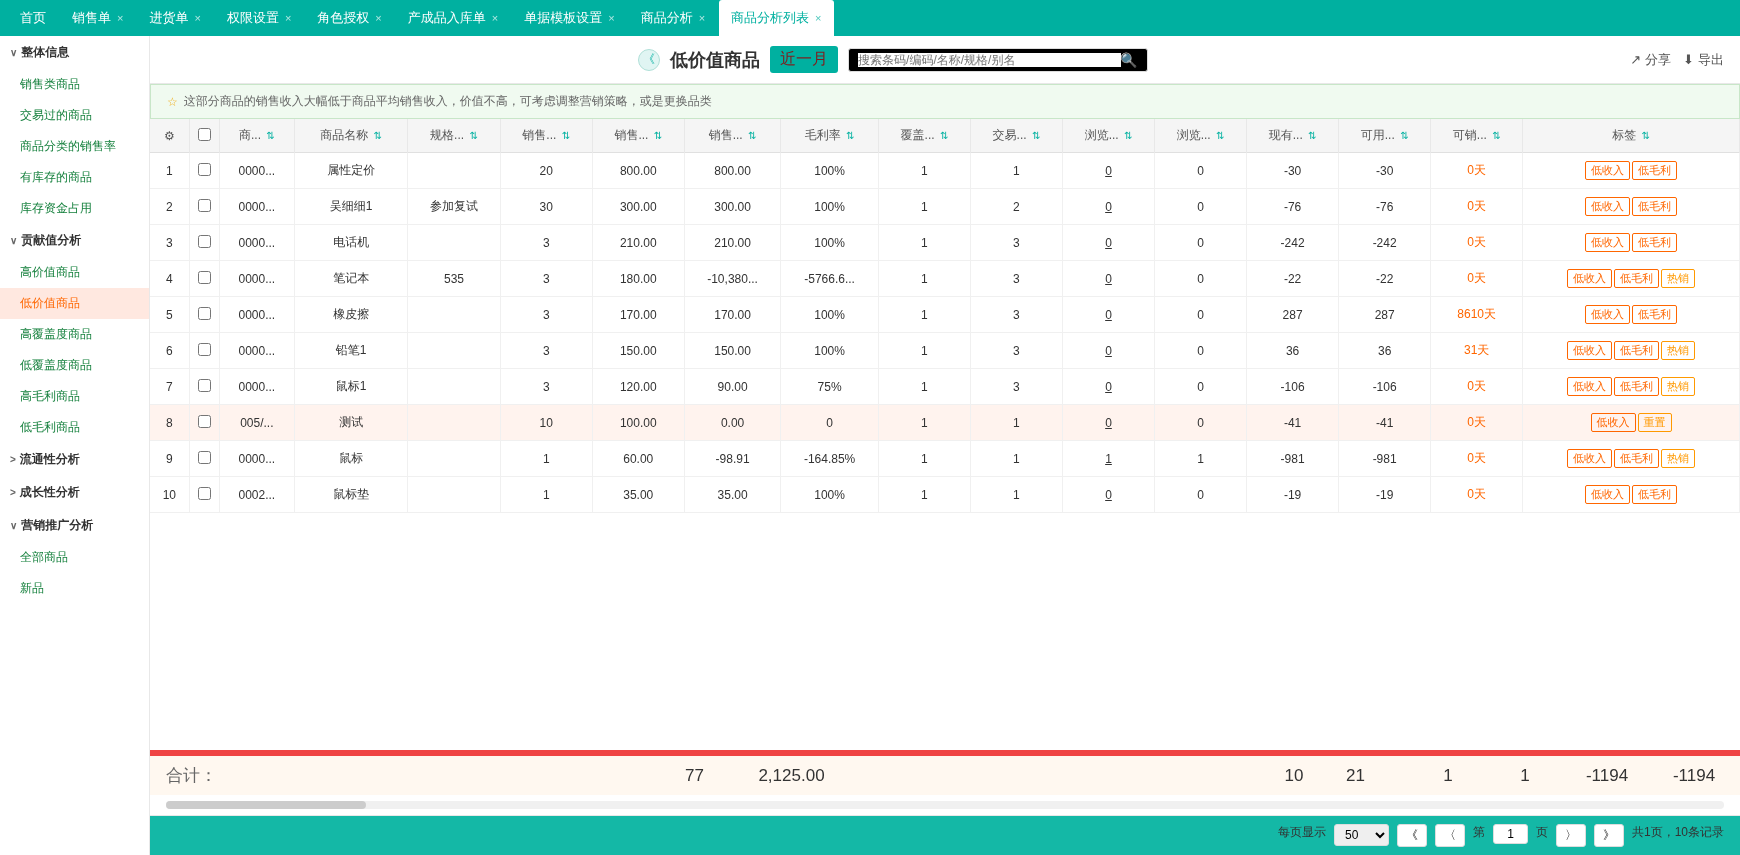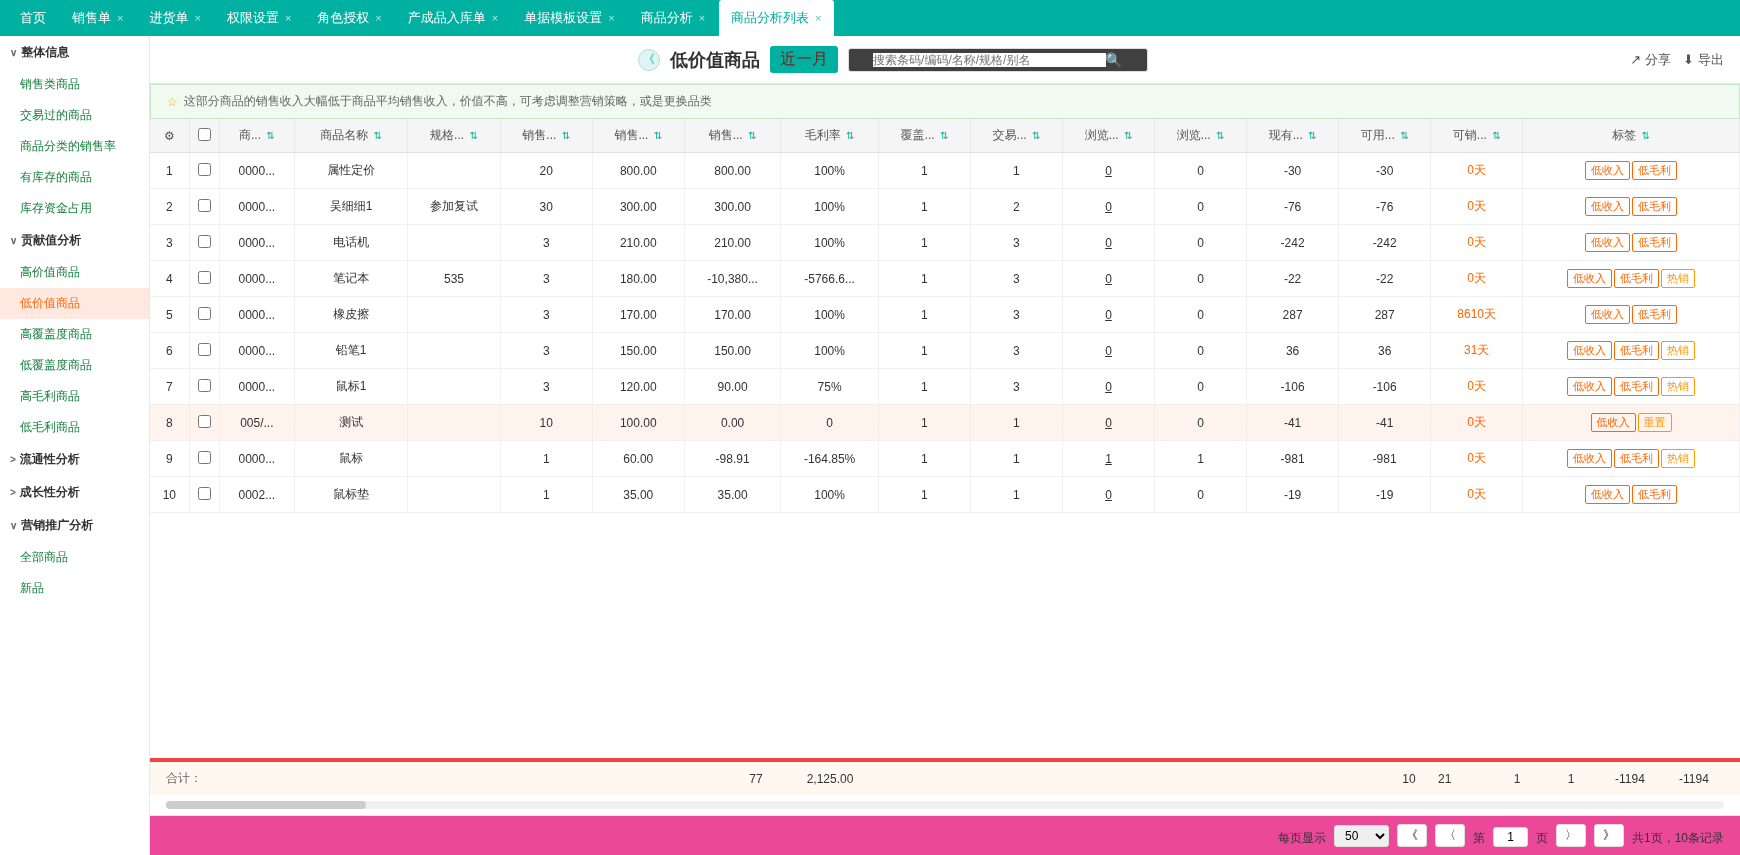--- a/index.html
+++ b/index.html
@@ -91,24 +91,24 @@
       border-radius: 3px;
       padding: 3px 10px;
       font-size: 16px;
       cursor: pointer;
     }
     .search-box {
       display: flex;
       align-items: center;
       border: 1px solid #ddd;
       border-radius: 3px;
-      padding: 3px 24px;
+      padding: 3px 9px;
       flex: 1;
       max-width: 300px;
-      background: #404040;
+      background: #000000;
     }
     .search-box input {
       border: none;
       outline: none;
       font-size: 12px;
       color: #999;
       flex: 1;
     }
     .search-icon { color: #f06030; font-size: 14px; cursor: pointer; }
     .header-actions {
@@ -203,37 +203,37 @@
       margin: 1px;
     }
     .tag-orange { color: #ff6600; border: 1px solid #ff6600; }
     .tag-orange-fill { color: #ff9900; border: 1px solid #ff9900; }
     
     .underline-link { text-decoration: underline; color: #333; cursor: pointer; }
     
     
     .table-footer {
       background: #fff8f0;
-      border-top: 4px solid #ef4444;
+      border-top: 6px solid #ef4444;
       padding: 8px 16px;
       display: flex;
       align-items: center;
-      font-size: 12px;
-      gap: 4px;
+      font-size: 17px;
+      gap: 27px;
     }
     .footer-label { color: #666; margin-right: 10px; }
     .footer-val { color: #333; }
     
     
     .pagination-bar {
-      background: #ec4899;
+      background: #14b8a6;
       border-top: 1px solid #e8e8e8;
       padding: 8px 16px;
       display: flex;
-      align-items: flex-end;
+      align-items: flex-start;
       justify-content: flex-end;
       gap: 8px;
       font-size: 12px;
     }
     .page-size-select {
       border: 1px solid #ddd;
       border-radius: 3px;
       padding: 2px 6px;
       font-size: 12px;
     }

